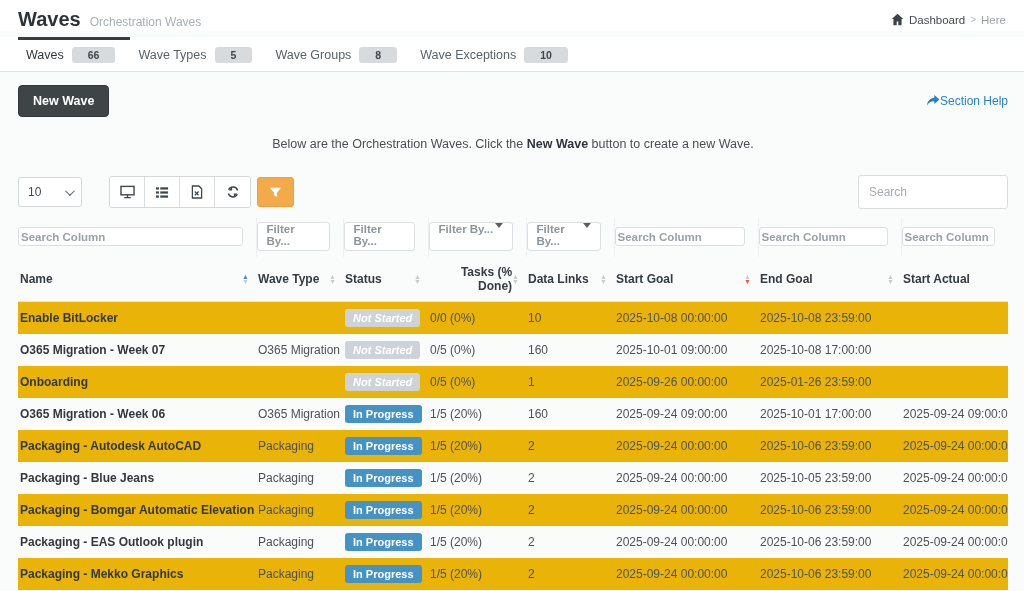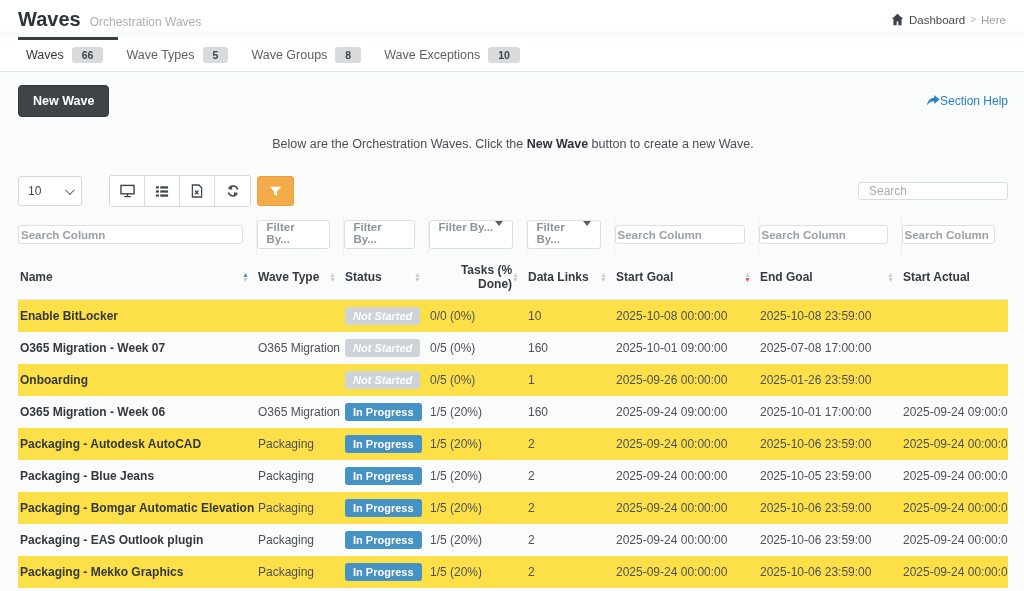--- a/index.html
+++ b/index.html
@@ -18,42 +18,42 @@
   .page-subtitle{font-size:12px;color:#a9afb5;}
   .breadcrumb{display:flex;align-items:center;gap:5px;font-size:11.5px;color:#43494f;}
   .breadcrumb .sep{color:#b3b9be;font-size:10px;}
   .breadcrumb .current{color:#9aa1a7;}
   
   .tabs{display:flex;background:#fff;border-bottom:1px solid #dfe3e6;padding:0 18px;margin-top:6px;}
   .tab{display:flex;align-items:center;gap:8px;padding:7px 15px 8px 8px;font-size:12.5px;
     color:#5a6268;border-top:3px solid transparent;cursor:pointer;}
   .tab.active{border-top-color:#383d42;color:#33383d;background:#fff;}
   .tab-badge{background:#d8dbde;color:#3f454b;font-size:10.5px;font-weight:bold;
-    padding:2px 10px;border-radius:3px;}
+    padding:2px 16px;border-radius:3px;}
   
   .main{padding:13px 16px 0 18px;}
   .action-row{display:flex;justify-content:space-between;align-items:center;}
   .btn-new-wave{background:#3f4447;color:#fff;border:1px solid #34383b;border-radius:4px;
     font-family:inherit;font-size:12.5px;font-weight:bold;padding:8px 14px;cursor:pointer;}
   .section-help{display:flex;align-items:center;color:#2980c4;font-size:12px;cursor:pointer;}
   .description{margin-top:20px;font-size:12.5px;color:#4a4f54;text-align:center;}
   .description b{color:#2f353a;}
   
   .toolbar{display:flex;align-items:center;margin-top:24px;}
   .page-size{width:64px;height:30px;border:1px solid #d4d8db;border-radius:3px;background:#fff;
     display:flex;align-items:center;justify-content:space-between;padding:0 9px;color:#43494f;cursor:pointer;}
   .chev{width:7px;height:7px;border-right:1.6px solid #5a6065;border-bottom:1.6px solid #5a6065;
     transform:rotate(45deg) translateY(-2px);}
   .icon-group{display:flex;margin-left:27px;border:1px solid #d4d8db;border-radius:3px;background:#fff;overflow:hidden;}
   .icon-btn{width:35px;height:30px;display:flex;align-items:center;justify-content:center;
     border:none;background:#fff;border-right:1px solid #d9dde0;cursor:pointer;}
   .icon-btn:last-child{border-right:none;}
   .filter-btn{margin-left:6px;width:37px;height:30px;background:#f3ab49;border:1px solid #eda036;
     border-radius:3px;display:flex;align-items:center;justify-content:center;cursor:pointer;}
-  .search-box{margin-left:auto;width:150px;height:18px;border:1px solid #d9dde0;border-radius:3px;
+  .search-box{margin-left:auto;width:150px;height:34px;border:1px solid #d9dde0;border-radius:3px;
     background:#fff;padding:0 10px;font-family:inherit;font-size:12px;color:#444;}
   input::placeholder{color:#9aa1a7;font-weight:bold;opacity:1;}
   .search-box::placeholder{font-weight:normal;color:#a6acb2;}
   
   .table-wrap{margin-top:9px;}
   table{width:100%;border-collapse:collapse;table-layout:fixed;font-size:12px;}
   .filter-row td{padding:4px 5px 6px 0;border-right:1px solid #eef0f2;}
   .filter-row td:last-child{border-right:none;}
   .col-search{width:calc(100% - 8px);height:19px;border:1px solid #dcdfe2;border-radius:3px;
     background:#fff;padding:0 2px;font-family:inherit;font-size:11.5px;font-weight:bold;color:#555;}
@@ -62,21 +62,21 @@
     color:#8d959b;font-weight:bold;font-size:11.5px;cursor:pointer;}
   .tri-down{width:0;height:0;border-left:4px solid transparent;border-right:4px solid transparent;
     border-top:5px solid #5a6065;}
   th{padding:8px 5px 8px 2px;text-align:right;font-size:12px;color:#343b41;
     border-bottom:1px solid #e4e7e9;cursor:pointer;}
   .th-inner{display:flex;align-items:center;justify-content:space-between;}
   .sort{display:inline-flex;flex-direction:column;line-height:5px;font-size:7px;color:#c6ccd0;margin-right:2px;}
   .sort .asc-on{color:#3d8fd4;}
   .sort .desc-on{color:#e6584e;}
   tbody td{padding:7px 5px 7px 2px;white-space:nowrap;overflow:hidden;color:#4b5157;height:27px;}
-  tbody tr.stripe{background:#fde047;}
+  tbody tr.stripe{background:#eab308;}
   td.cell-name{font-weight:bold;color:#33383d;}
   .badge{display:inline-block;padding:3px 8px;border-radius:3px;font-size:11px;font-weight:bold;color:#fff;}
   .badge-notstarted{background:#cdd3d8;font-style:italic;}
   .badge-inprogress{background:#4592c5;text-align:right;}
   .badge-complete{background:#28ad4c;}
 </style>
 </head>
 <body>
 
 <div class="page-header">
@@ -313,21 +313,21 @@
             <td>2025-10-08 23:59:00</td>
             <td></td>
           </tr>
           <tr>
             <td class="cell-name">O365 Migration - Week 07</td>
             <td>O365 Migration</td>
             <td><span class="badge badge-notstarted">Not Started</span></td>
             <td>0/5 (0%)</td>
             <td>160</td>
             <td>2025-10-01 09:00:00</td>
-            <td>2025-07-08 17:00:00</td>
+            <td>2025-10-08 17:00:00</td>
             <td></td>
           </tr>
           <tr class="stripe">
             <td class="cell-name">Onboarding</td>
             <td></td>
             <td><span class="badge badge-notstarted">Not Started</span></td>
             <td>0/5 (0%)</td>
             <td>1</td>
             <td>2025-09-26 00:00:00</td>
             <td>2025-01-26 23:59:00</td>

